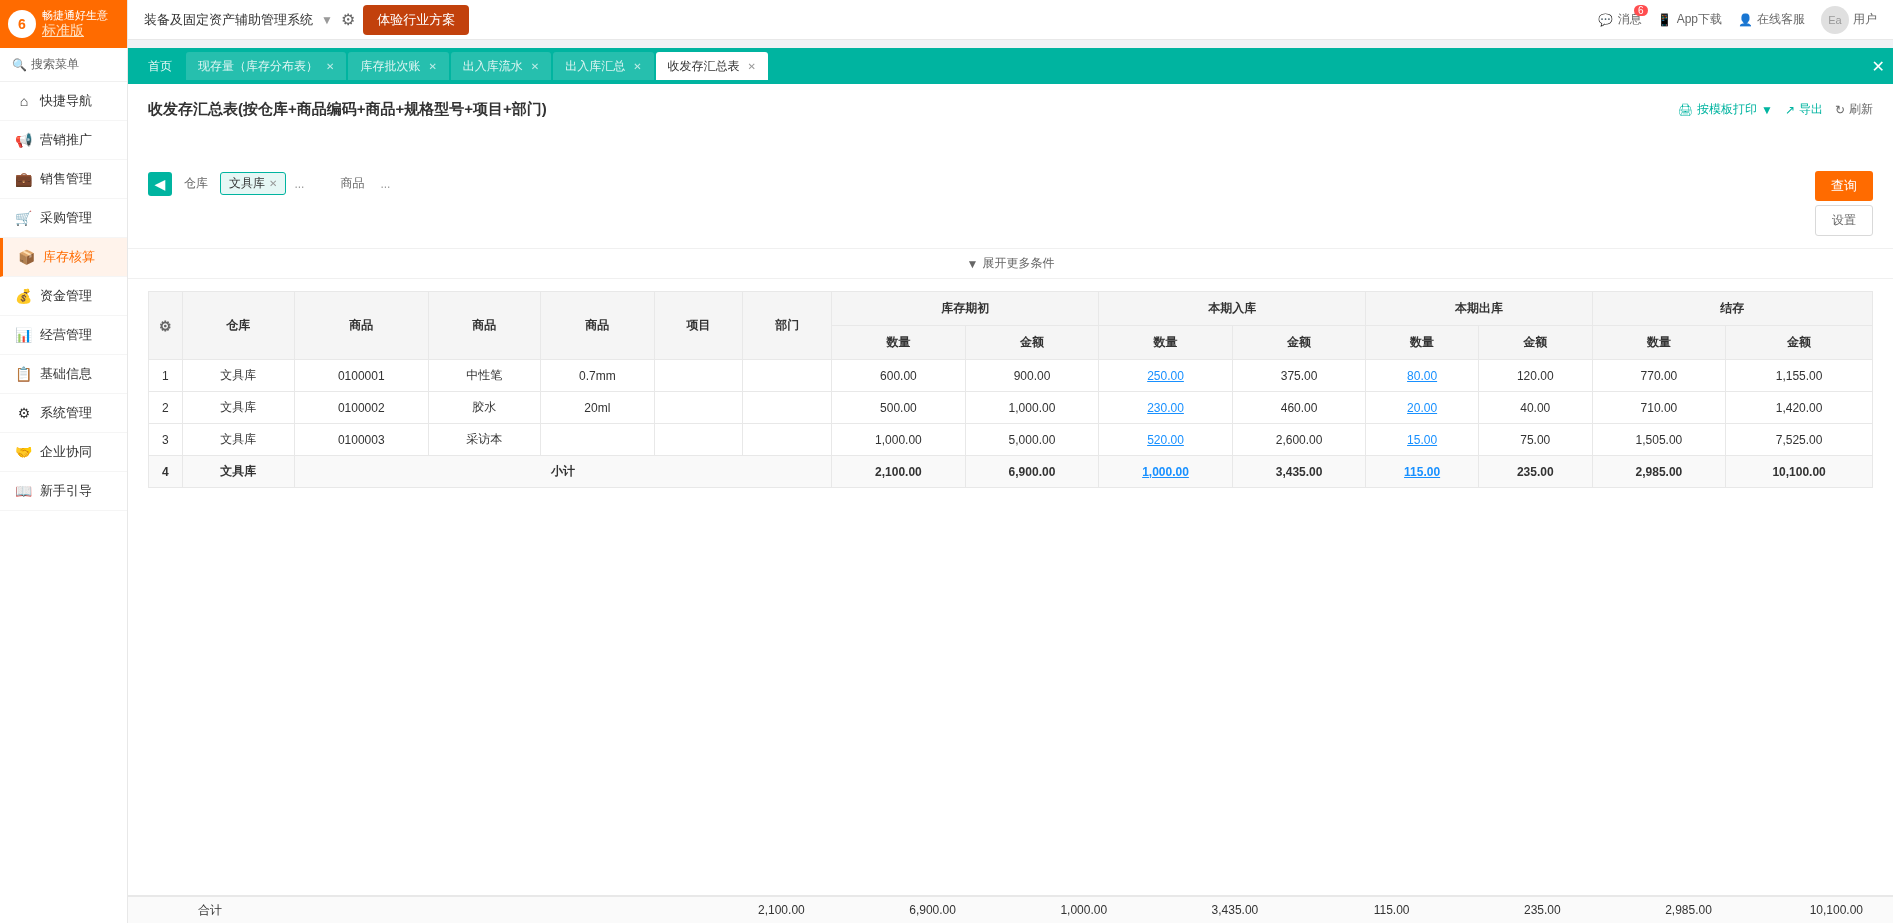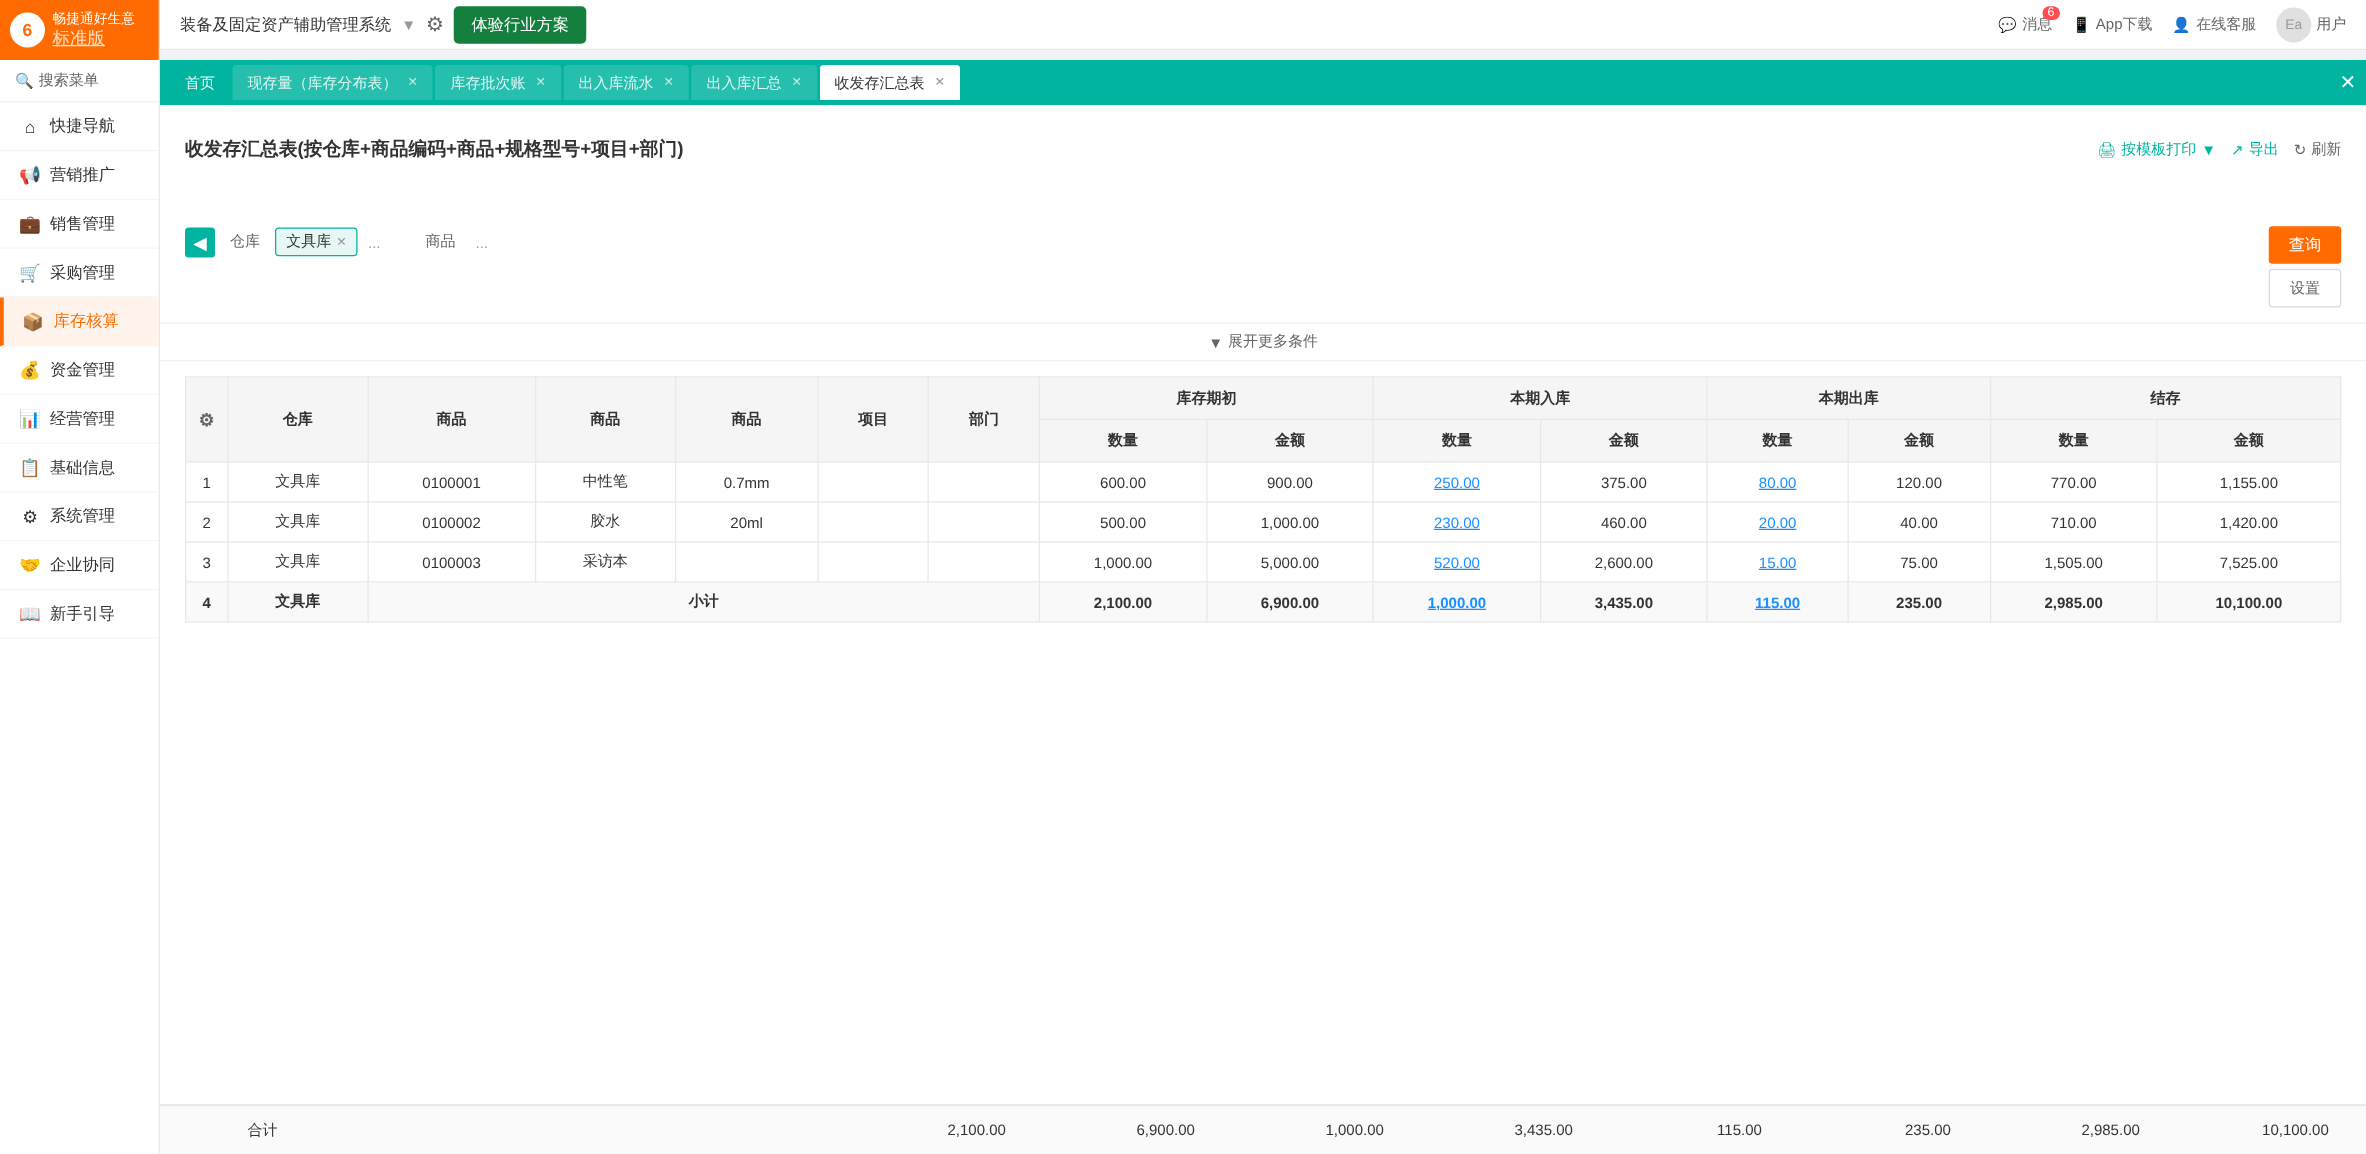--- a/index.html
+++ b/index.html
@@ -13,21 +13,21 @@
     .sidebar-logo-sub { color: #ffe0c0; font-size: 14px; text-decoration: underline; }
     .sidebar-search { display: flex; align-items: center; gap: 4px; padding: 8px 12px; color: #666; font-size: 12px; cursor: pointer; border-bottom: 1px solid #f0f0f0; }
     .sidebar-nav-item { display: flex; align-items: center; gap: 8px; padding: 10px 16px; color: #333; font-size: 13px; cursor: pointer; border-bottom: 1px solid #f5f5f5; }
     .sidebar-nav-item.active { background: #fff3eb; color: #ff6b00; border-left: 3px solid #ff6b00; }
     .sidebar-nav-icon { width: 16px; height: 16px; display: inline-flex; align-items: center; justify-content: center; font-size: 14px; }
 
     
     .header { position: fixed; top: 0; left: 128px; right: 0; height: 40px; background: #fff; border-bottom: 1px solid #e8e8e8; z-index: 99; display: flex; align-items: center; justify-content: space-between; padding: 0 16px; }
     .header-left { display: flex; align-items: center; gap: 8px; }
     .header-system-name { font-size: 13px; color: #333; }
-    .header-btn-trial { background: #15803d; color: #fff; border: none; border-radius: 4px; padding: 6px 14px; font-size: 13px; cursor: pointer; }
+    .header-btn-trial { background: #c2410c; color: #fff; border: none; border-radius: 4px; padding: 6px 14px; font-size: 13px; cursor: pointer; }
     .header-right { display: flex; align-items: center; gap: 16px; }
     .header-right-item { display: flex; align-items: center; gap: 4px; color: #666; font-size: 12px; cursor: pointer; position: relative; }
     .badge { background: #ff4d4f; color: #fff; border-radius: 8px; padding: 0 4px; font-size: 10px; position: absolute; top: -6px; right: -6px; min-width: 14px; text-align: center; }
     .user-avatar { width: 28px; height: 28px; background: #e0e0e0; border-radius: 50%; display: flex; align-items: center; justify-content: center; font-size: 11px; color: #999; }
 
     
     .main { margin-left: 128px; margin-top: 48px; }
 
     
     .tab-bar { background: #00b4a0; display: flex; align-items: center; height: 36px; padding: 0 8px; gap: 2px; }
@@ -35,21 +35,21 @@
     .tab-item.active { background: #fff; color: #333; }
     .tab-item .tab-close { font-size: 10px; color: rgba(255,255,255,0.7); margin-left: 4px; cursor: pointer; }
     .tab-item.active .tab-close { color: #999; }
     .tab-item-home { color: rgba(255,255,255,0.9); background: transparent; }
     .tab-bar-close { margin-left: auto; color: #fff; cursor: pointer; font-size: 16px; }
 
     
     .content { background: #fff; min-height: calc(100vh - 48px - 36px); padding: 0; }
 
     
-    .page-header { padding: 26px 20px 0 20px; display: flex; align-items: center; justify-content: space-between; }
+    .page-header { padding: 16px 20px 0 20px; display: flex; align-items: center; justify-content: space-between; }
     .page-title { font-size: 15px; font-weight: 600; color: #333; }
     .page-actions { display: flex; align-items: center; gap: 12px; }
     .btn-action { display: flex; align-items: center; gap: 4px; color: #00b4a0; font-size: 12px; cursor: pointer; border: none; background: none; }
     .btn-refresh { display: flex; align-items: center; gap: 4px; color: #666; font-size: 12px; cursor: pointer; border: none; background: none; }
 
     
     .filter-bar { padding: 12px 20px; display: flex; align-items: center; gap: 12px; border-bottom: 1px solid #f0f0f0; }
     .filter-expand-btn { width: 24px; height: 24px; background: #00b4a0; color: #fff; border: none; border-radius: 3px; cursor: pointer; font-size: 14px; display: flex; align-items: center; justify-content: center; }
     .filter-date-section { display: flex; flex-direction: column; gap: 4px; }
     .filter-date-btns { display: flex; align-items: center; gap: 4px; }
@@ -74,21 +74,21 @@
     .table-container { padding: 0 20px; }
     table { width: 100%; border-collapse: collapse; margin-top: 12px; }
     th { background: #f5f5f5; border: 1px solid #e8e8e8; padding: 8px 10px; text-align: center; font-size: 12px; font-weight: 700; color: #333; white-space: nowrap; }
     td { border: 1px solid #e8e8e8; padding: 7px 10px; text-align: center; font-size: 12px; color: #333; }
     .row-subtotal td { font-weight: bold; background: #f9f9f9; }
     th.settings-col { width: 30px; }
     .th-group { text-align: center; }
     .num-underline { text-decoration: underline; color: #1890ff; cursor: pointer; }
     
     
-    .table-footer { position: fixed; bottom: 0; left: 128px; right: 0; background: #fafafa; border-top: 2px solid #e8e8e8; display: flex; align-items: center; padding: 0 20px; height: 40px; font-size: 12px; font-weight: 500; z-index: 50; }
+    .table-footer { position: fixed; bottom: 0; left: 128px; right: 0; background: #fafafa; border-top: 2px solid #e8e8e8; display: flex; align-items: center; padding: 0 20px; height: 28px; font-size: 12px; font-weight: 500; z-index: 50; }
 
     .settings-icon { font-size: 14px; cursor: pointer; color: #666; }
   </style>
 </head>
 <body>
 
 <div class="sidebar">
   <div class="sidebar-logo">
     <div class="sidebar-logo-icon">6</div>
     <div>

